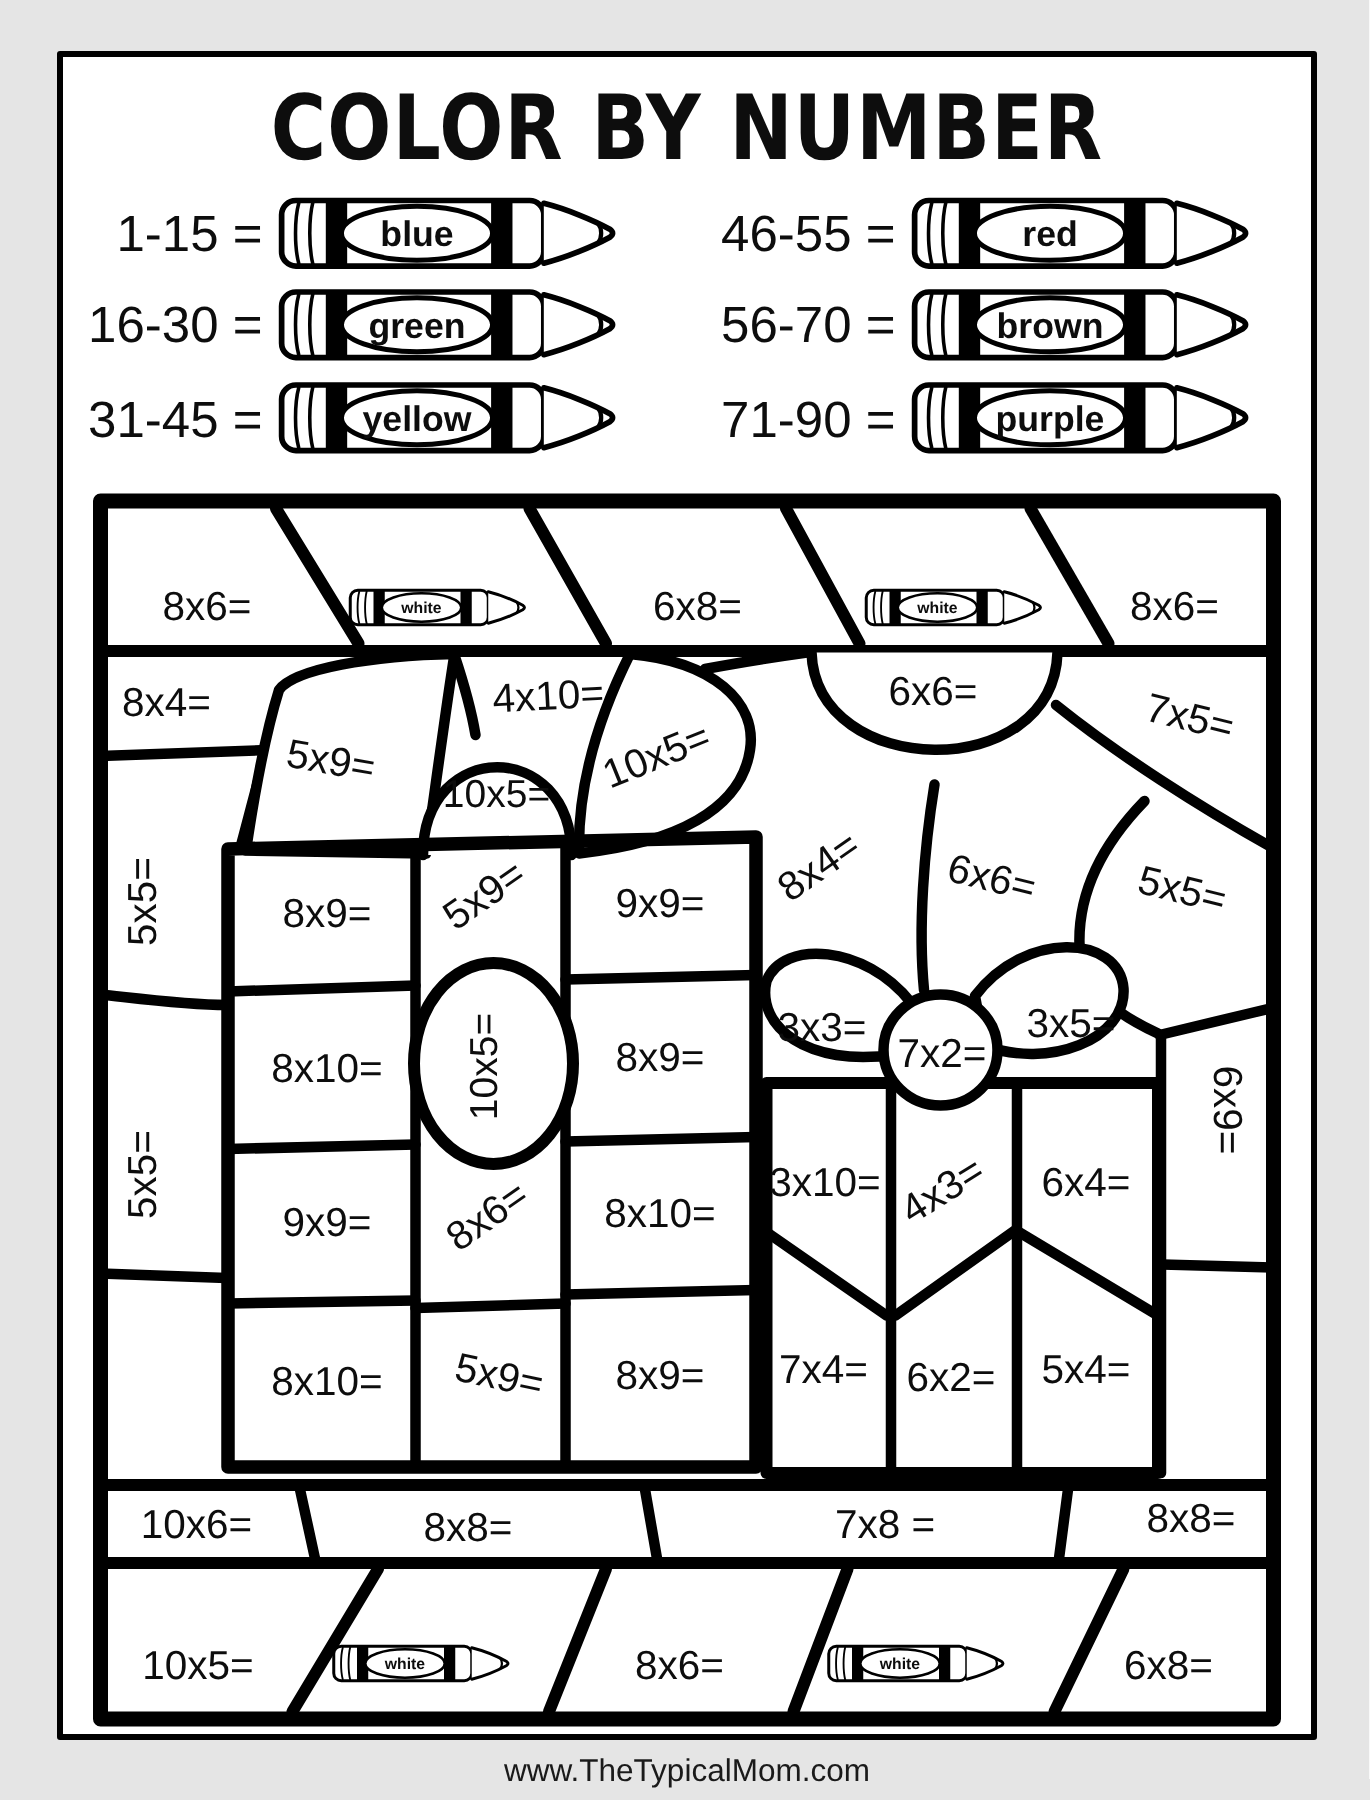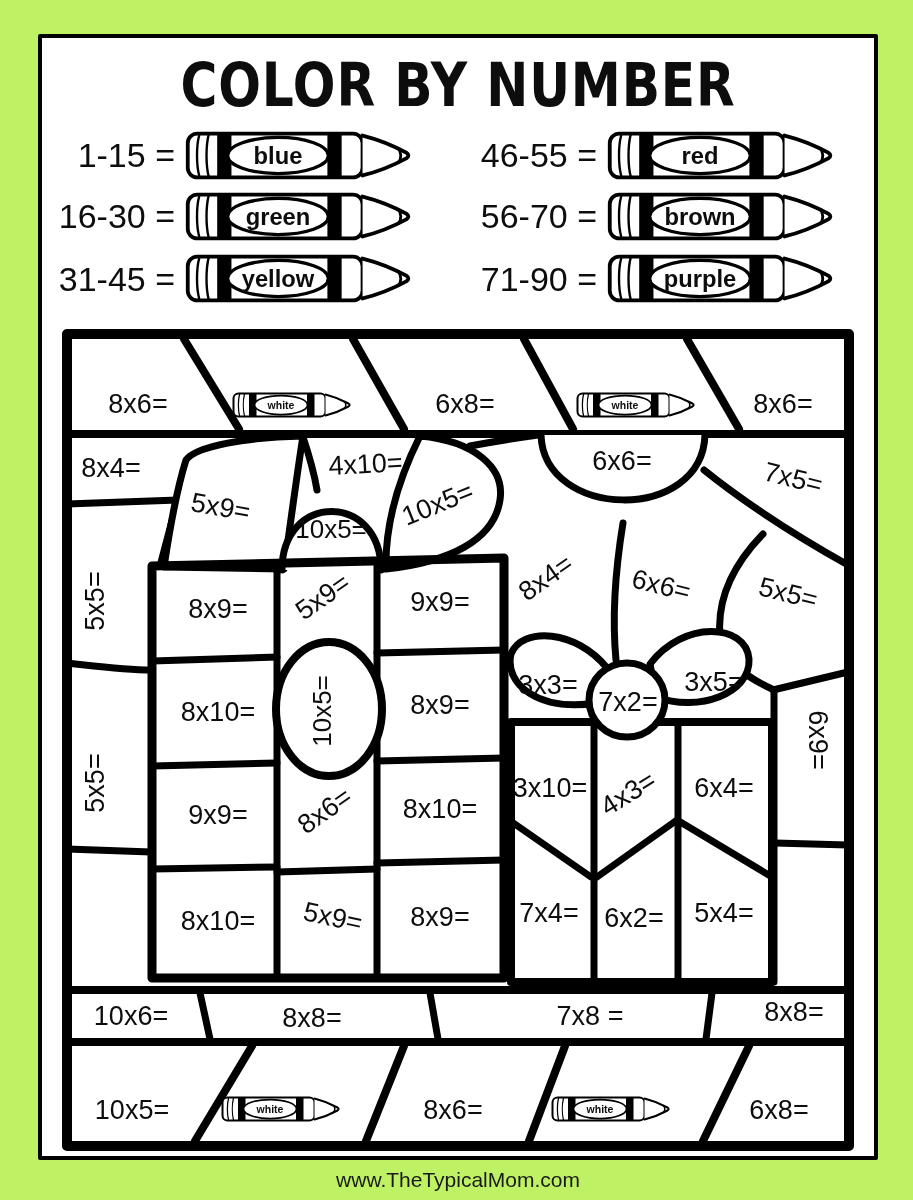--- a/index.html
+++ b/index.html
@@ -1,16 +1,16 @@
 <!DOCTYPE html>
 <html><head>
 <meta charset="utf-8">
 <style>
   html,body{margin:0;padding:0;background:#ffffff;}
-  #page{position:relative;width:913px;height:1200px;background:#bef264;overflow:hidden;}
+  #page{position:relative;width:913px;height:1200px;background:#e5e5e5;overflow:hidden;}
   svg{display:block;}
   svg *{stroke-linecap:round;stroke-linejoin:round;}
   text{font-family:"Liberation Sans",sans-serif;fill:#0d0d0d;}
   .title-text{font-family:"DejaVu Sans",sans-serif;font-weight:bold;font-size:60px;letter-spacing:1px;}
   .range-text{font-size:34px;font-weight:400;}
   .crayon-label{font-size:25px;font-weight:600;}
   .crayon-label-sm{font-size:21px;font-weight:600;}
   .lbl{font-size:27px;}
   .lbl-sm{font-size:26px;}
   .footer-text{font-size:21px;fill:#1a1a1a;}

